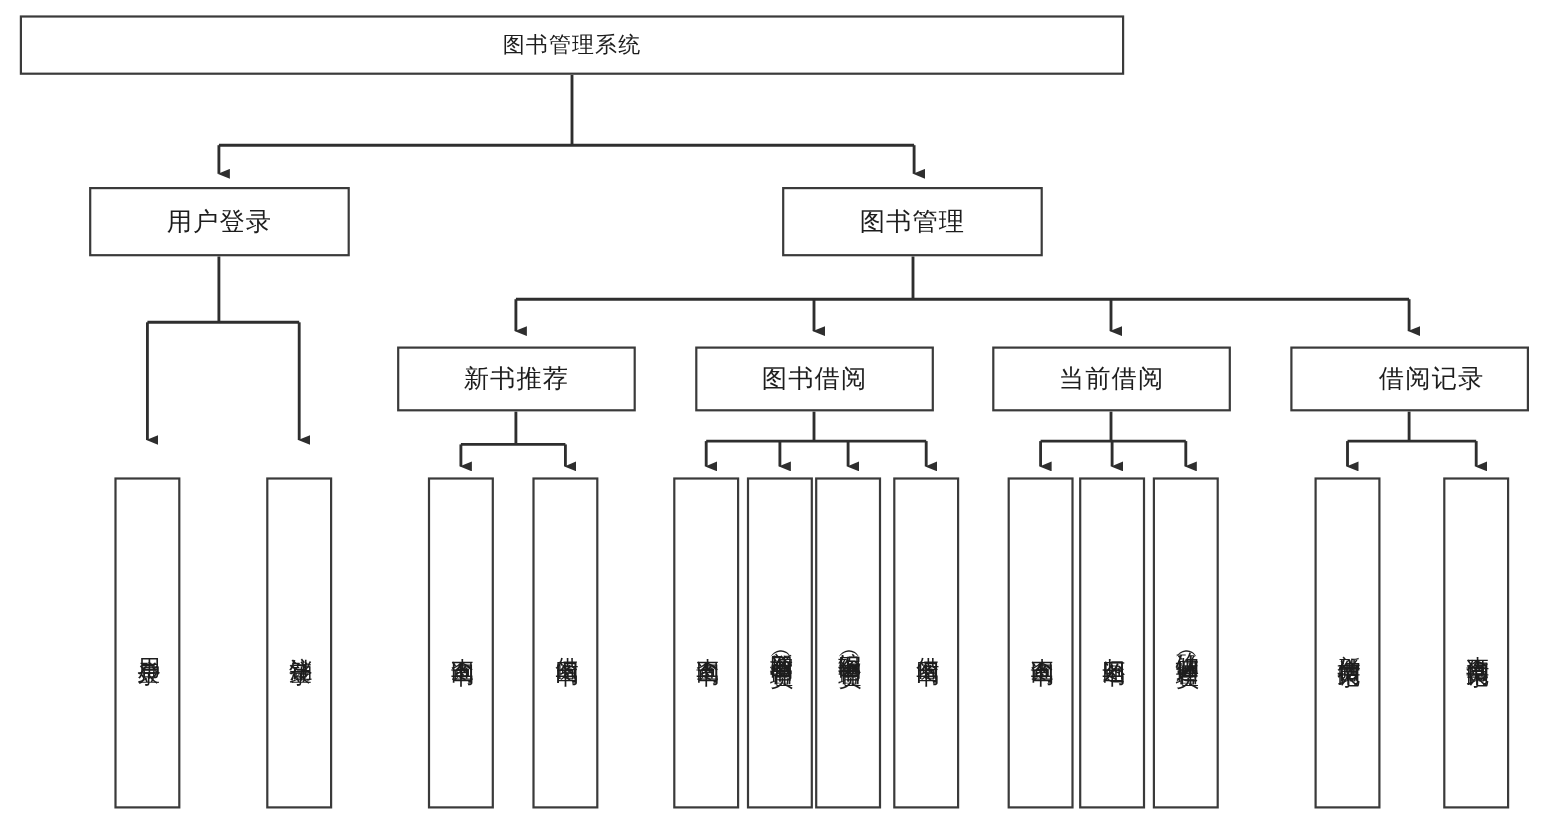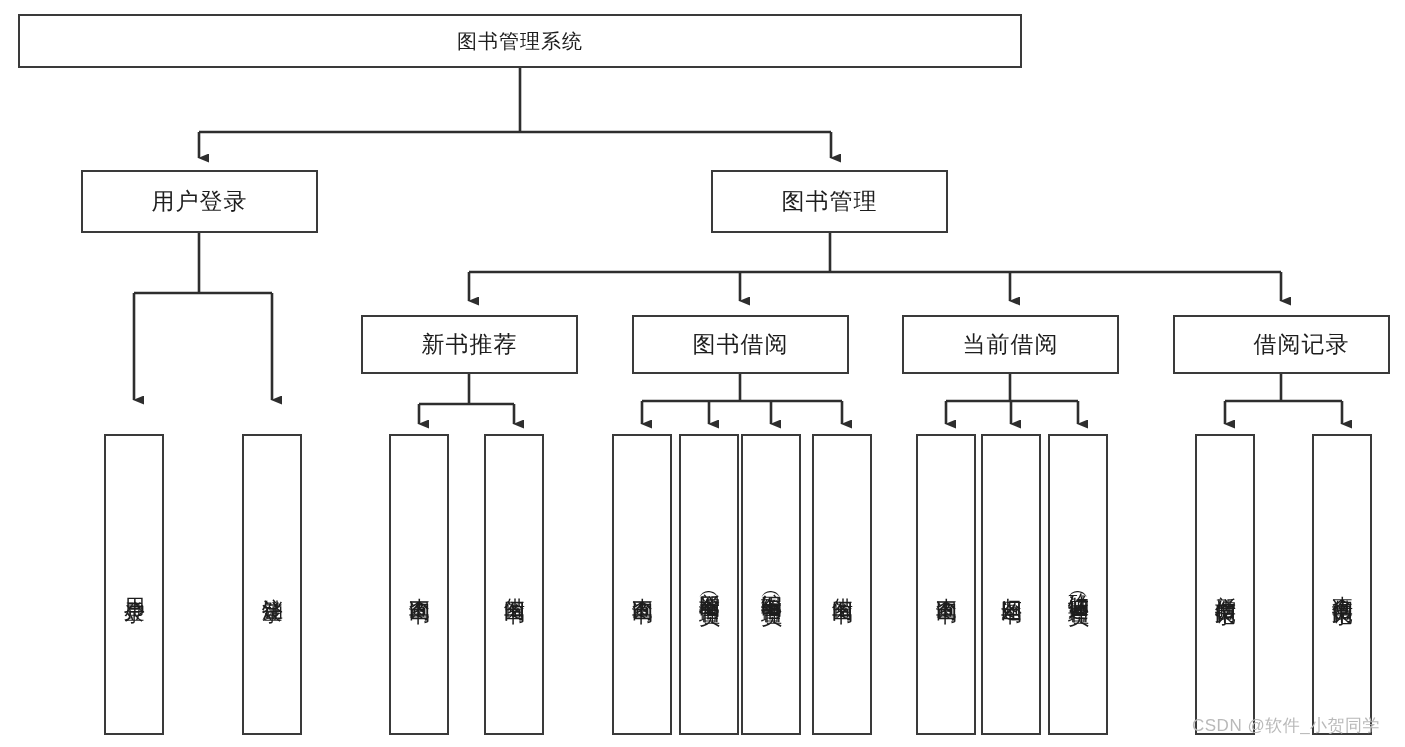--- a/index.html
+++ b/index.html
@@ -184,15 +184,14 @@
     <span class="vert-text">确认归还（管理员）</span>
   </div>
 
   <div class="node vert" style="left:1195px; top:434px; width:60px; height:301px;">
     <span class="vert-text">新增借阅记录</span>
   </div>
   <div class="node vert" style="left:1312px; top:434px; width:60px; height:301px;">
     <span class="vert-text">查询借阅记录</span>
   </div>
 
-  <div class="watermark">CSDN @软件_小贺同学</div>
 
 </div>
 
 </body></html>

